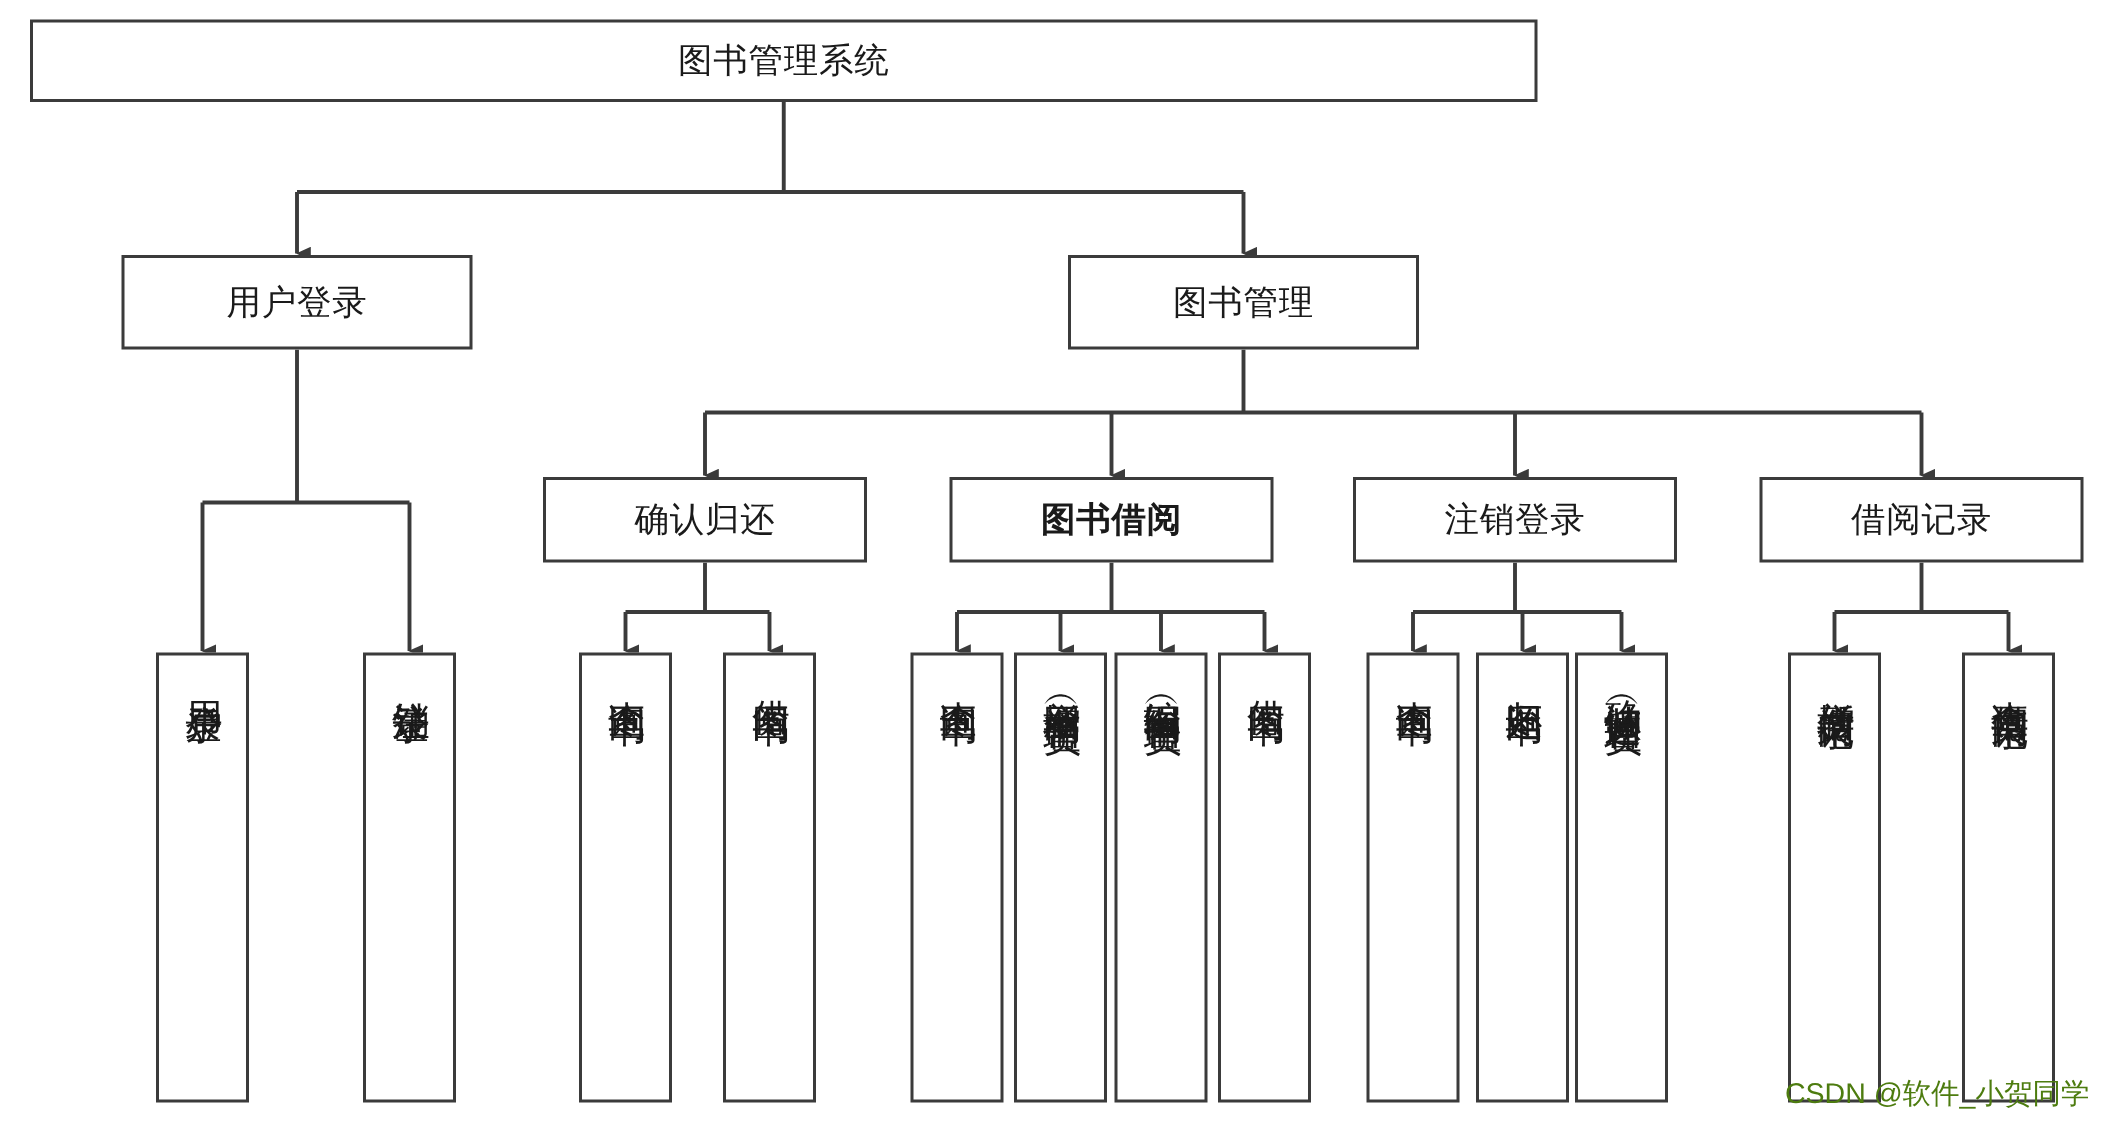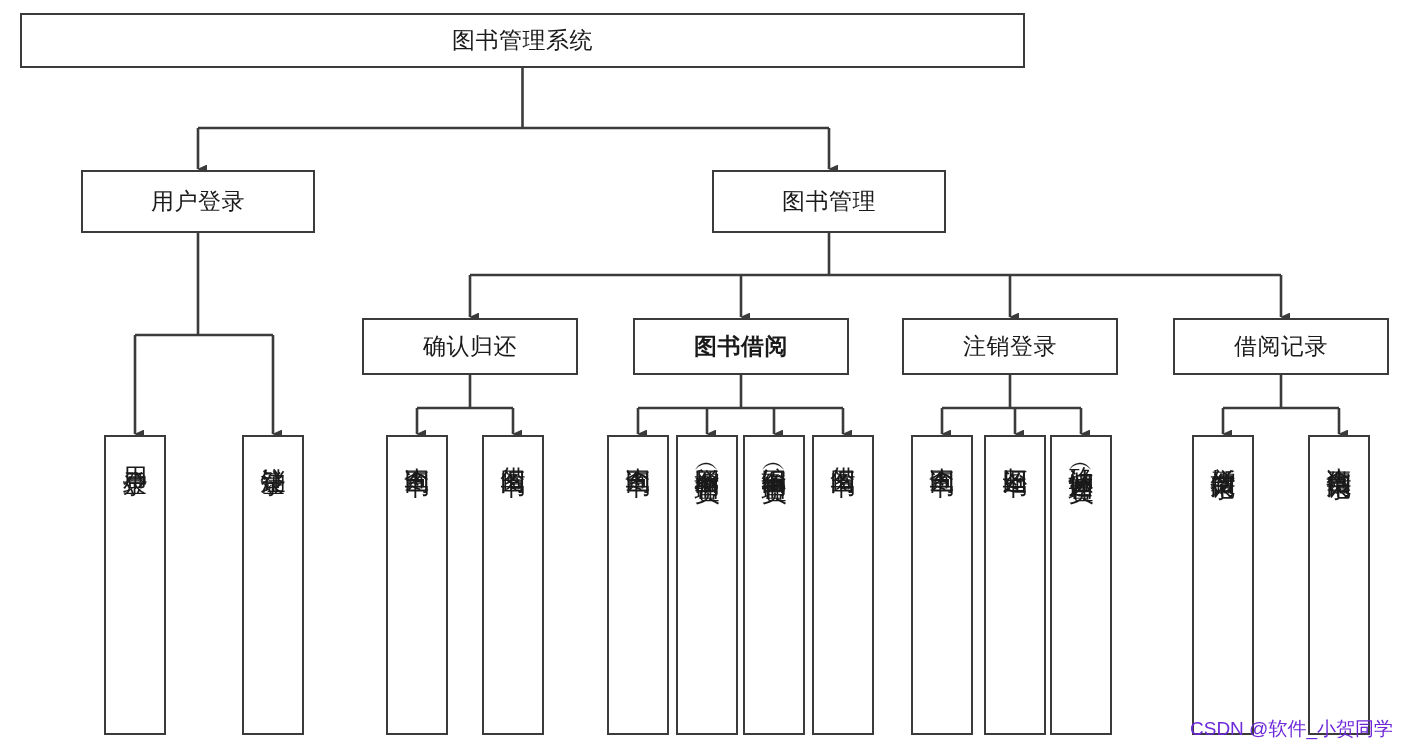--- a/index.html
+++ b/index.html
@@ -61,21 +61,21 @@
     writing-mode: vertical-rl;
     text-orientation: upright;
     font-size: 25px;
     line-height: 1.0;
     letter-spacing: 2px;
     white-space: nowrap;
   }
   .watermark {
     position: absolute;
     font-size: 19px;
-    color: #6d28d9;
+    color: #4d7c0f;
     white-space: nowrap;
     user-select: none;
   }
 </style>
 </head>
 <body>
 
 <div id="diagram-root">
 
   <svg id="edge-layer" width="1405" height="747" viewBox="0 0 1405 747">

